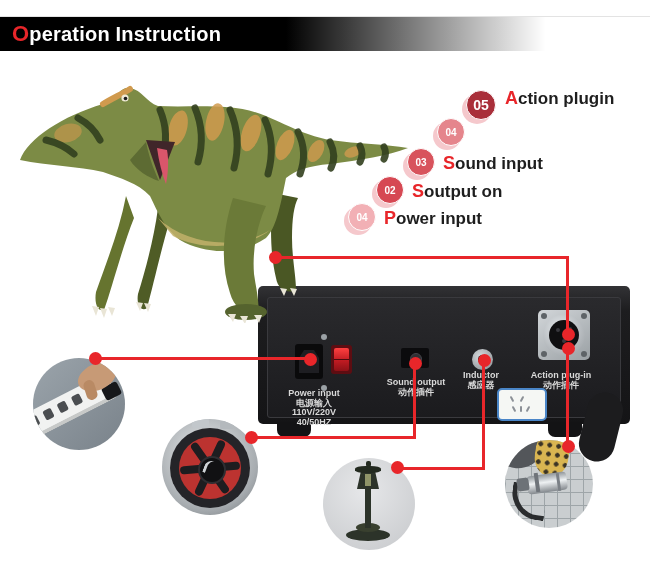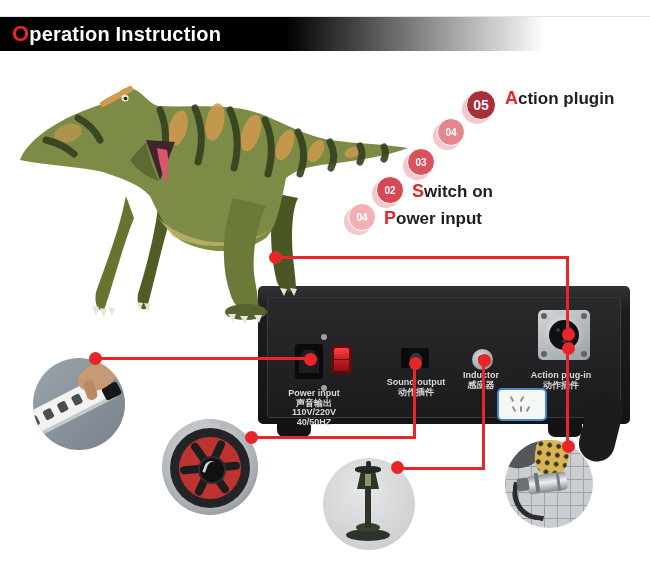--- a/index.html
+++ b/index.html
@@ -205,24 +205,27 @@
     </g>
   </svg>
 
   <div class="abs step-badge" style="left: 348px; top: 203px; background: rgb(242, 176, 181);">04</div>
   <div class="abs step-label" style="left:384px;top:208px;">
     <span class="first">P</span><span>ower input</span>
   </div>
 
   <div class="abs step-badge" style="left: 376px; top: 176px; background: rgb(214, 72, 83); text-align: center;">02</div>
   <div class="abs step-label" style="left:412px;top:181px;">
-    <span class="first">S</span><span>witch on</span>
+    <span class="first">S</span><span>output on</span>
   </div>
 
   <div class="abs step-badge" style="left: 407px; top: 148px; background: rgb(216, 83, 92);">03</div>
+  <div class="abs step-label" style="left:443px;top:153px;">
+    <span class="first">S</span><span>ound input</span>
+  </div>
 
   <div class="abs step-badge" style="left: 437px; top: 118px; background: rgb(229, 133, 140);">04</div>
 
   <div class="abs step-badge big" style="left: 466px; top: 90px; background: rgb(169, 47, 58);">05</div>
   <div class="abs step-label" style="left:505px;top:88px;">
     <span class="first">A</span><span>ction plugin</span>
   </div>
 
   <div class="abs control-box">
     <div class="box-face"></div>
@@ -266,21 +269,21 @@
   <div class="abs sticker">
     <div class="slot" style="left:12px;top:6px;transform:rotate(-28deg);"></div>
     <div class="slot" style="left:22px;top:6px;transform:rotate(28deg);"></div>
     <div class="slot" style="left:14px;top:16px;transform:rotate(-28deg);"></div>
     <div class="slot" style="left:21px;top:16px;"></div>
     <div class="slot" style="left:28px;top:16px;transform:rotate(28deg);"></div>
   </div>
 
   <div class="abs box-label" style="left:270px;top:389px;width:88px;">
     <div>Power input</div>
-    <div>声音输出</div>
+    <div>电源输入</div>
     <div>110V/220V</div>
     <div>40/50HZ</div>
   </div>
   <div class="abs box-label" style="left:382px;top:378px;width:68px;">
     <div>Sound output</div>
     <div>动作插件</div>
   </div>
   <div class="abs box-label" style="left:454px;top:371px;width:54px;">
     <div>Inductor</div>
     <div>感应器</div>

